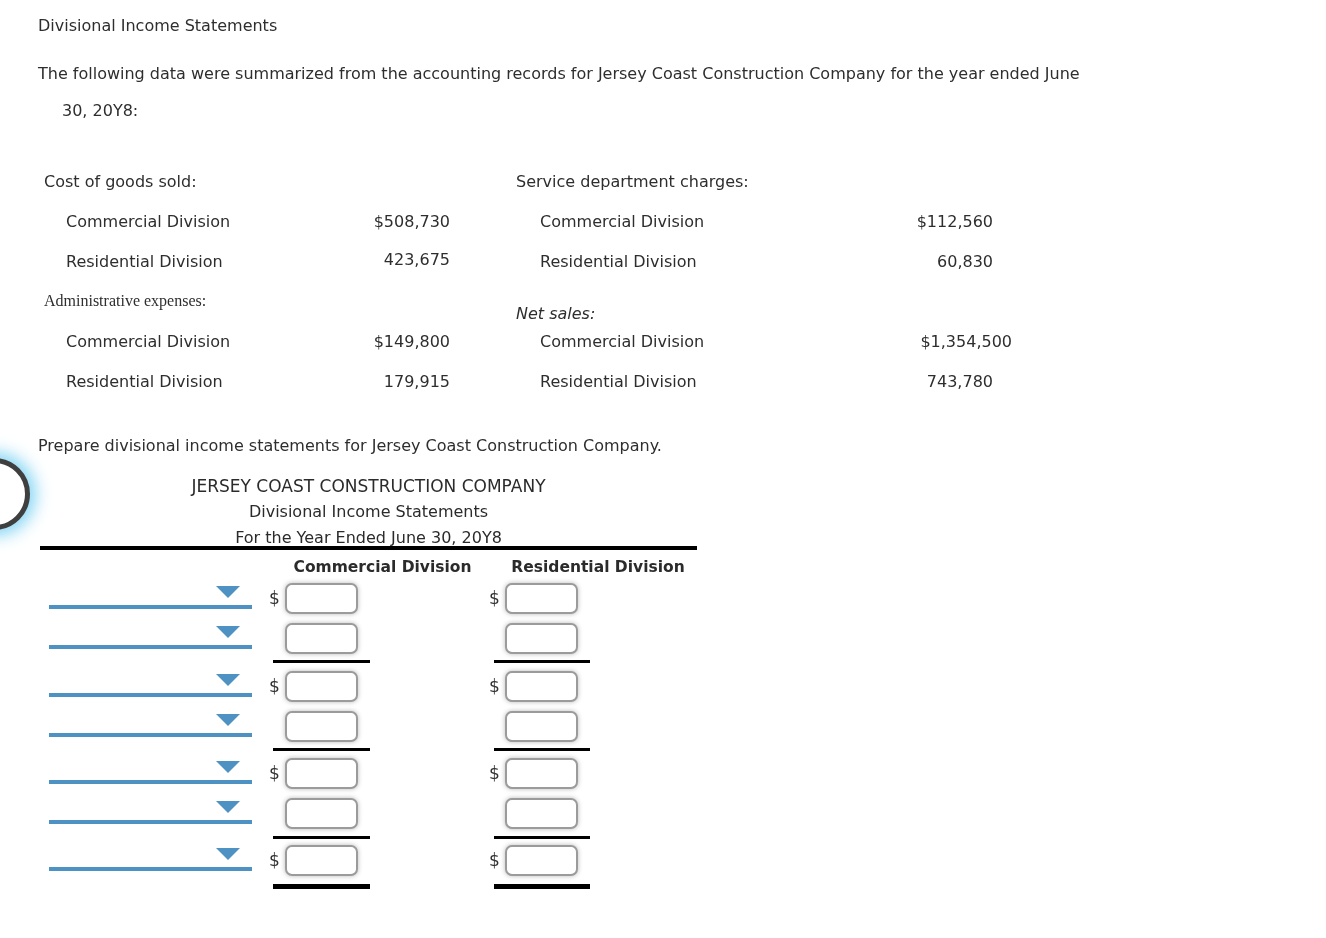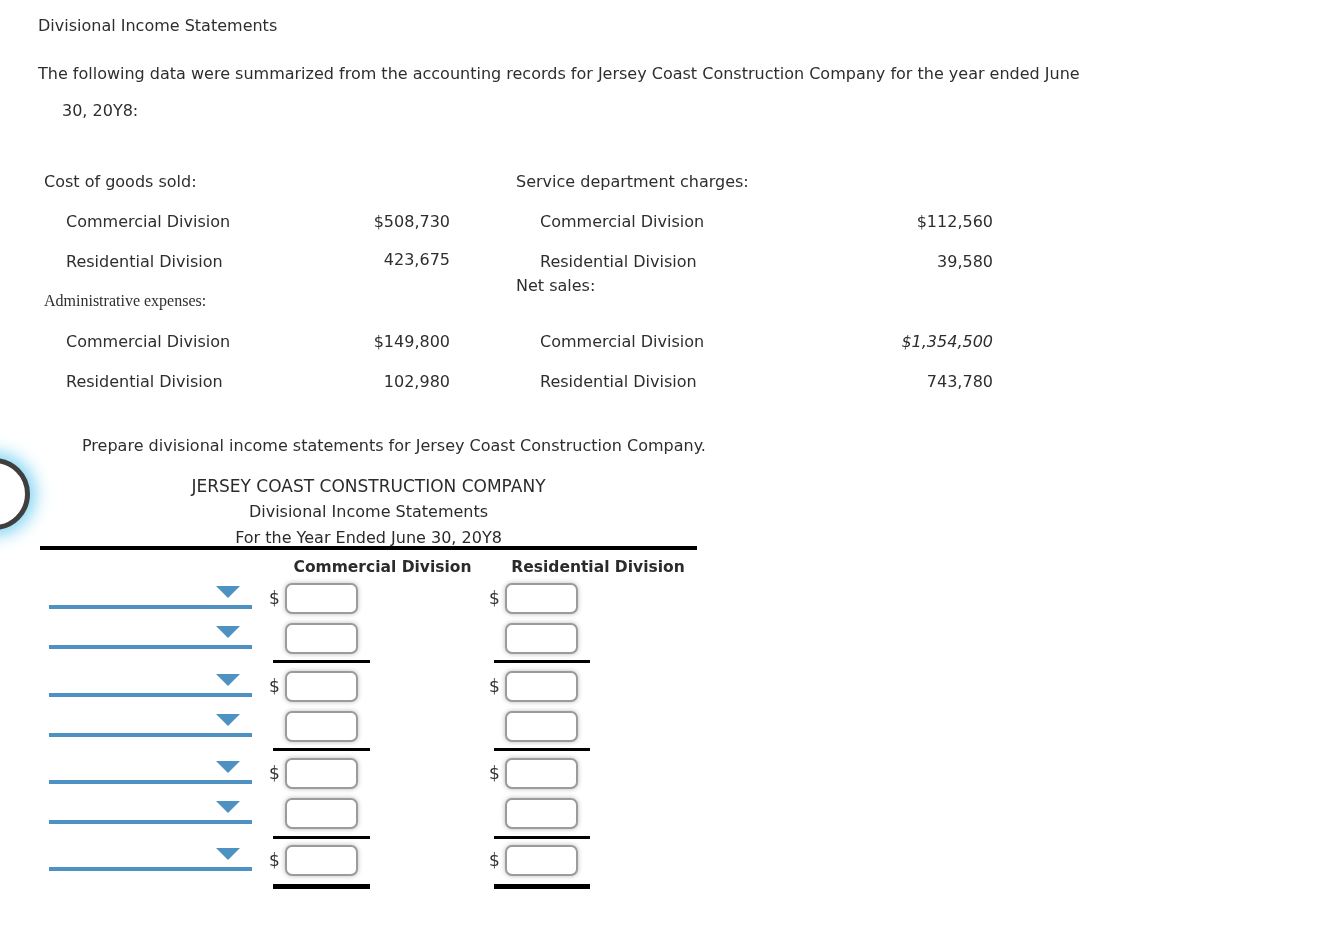--- a/index.html
+++ b/index.html
@@ -58,41 +58,41 @@
     <div>
       <span class="fact-label" style="left:66px;top:212px;">Commercial Division</span>
       <span class="fact-amt" style="left:280px;top:212px;width:170px;">$508,730</span>
       <span class="fact-label" style="left:540px;top:212px;">Commercial Division</span>
       <span class="fact-amt" style="left:793px;top:212px;width:200px;">$112,560</span>
     </div>
     <div>
       <span class="fact-label" style="left:66px;top:252px;">Residential Division</span>
       <span class="fact-amt" style="left:280px;top:250px;width:170px;">423,675</span>
       <span class="fact-label" style="left:540px;top:252px;">Residential Division</span>
-      <span class="fact-amt" style="left:793px;top:252px;width:200px;">39,580</span>
+      <span class="fact-amt" style="left:793px;top:252px;width:200px;">60,830</span>
     </div>
     <div>
       <span class="fact-label" style="left:44px;top:292px;font-family:Liberation Serif, serif;">Administrative expenses:</span>
-      <span class="fact-label" style="left:516px;top:276px;">Net sales:</span>
+      <span class="fact-label" style="left:516px;top:304px;font-style:italic;">Net sales:</span>
     </div>
     <div>
       <span class="fact-label" style="left:66px;top:332px;">Commercial Division</span>
       <span class="fact-amt" style="left:280px;top:332px;width:170px;">$149,800</span>
       <span class="fact-label" style="left:540px;top:332px;">Commercial Division</span>
-      <span class="fact-amt" style="left:793px;top:332px;width:200px;font-style:italic;">$1,354,500</span>
+      <span class="fact-amt" style="left:812px;top:332px;width:200px;">$1,354,500</span>
     </div>
     <div>
       <span class="fact-label" style="left:66px;top:372px;">Residential Division</span>
-      <span class="fact-amt" style="left:280px;top:372px;width:170px;">102,980</span>
+      <span class="fact-amt" style="left:280px;top:372px;width:170px;">179,915</span>
       <span class="fact-label" style="left:540px;top:372px;">Residential Division</span>
       <span class="fact-amt" style="left:793px;top:372px;width:200px;">743,780</span>
     </div>
   </div>
 
-  <div class="abs fs16" style="left:38px;top:436px;margin-left:44px;">Prepare divisional income statements for Jersey Coast Construction Company.</div>
+  <div class="abs fs16" style="left:38px;top:436px;">Prepare divisional income statements for Jersey Coast Construction Company.</div>
 
   <div class="edge-circle"></div>
 
   <div class="stmt-head" style="top:476px;font-size:17px;">JERSEY COAST CONSTRUCTION COMPANY</div>
   <div class="stmt-head" style="top:502px;font-size:16px;">Divisional Income Statements</div>
   <div class="stmt-head" style="top:528px;font-size:16px;">For the Year Ended June 30, 20Y8</div>
   <div class="stmt-topline"></div>
 
   <div class="col-head" style="left:283px;width:199px;">Commercial Division</div>
   <div class="col-head" style="left:503px;width:190px;">Residential Division</div>

